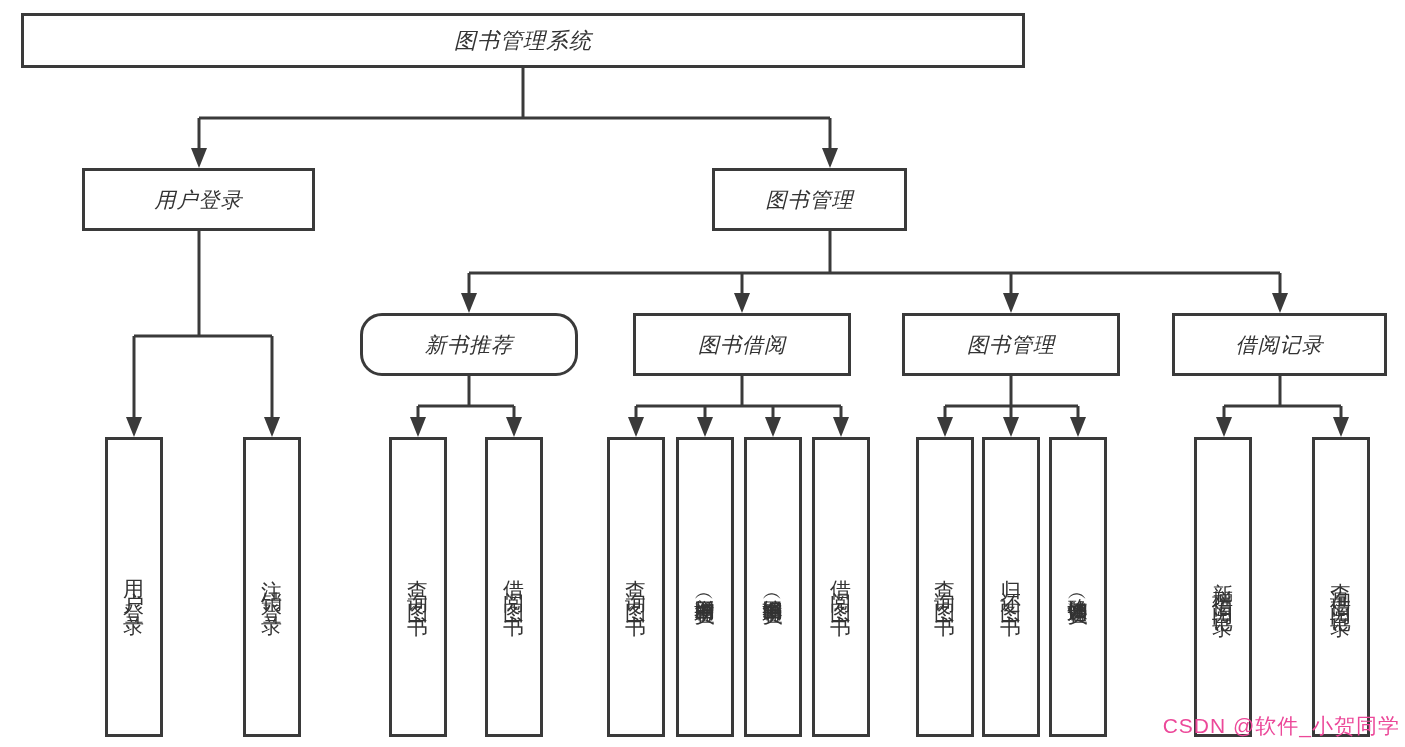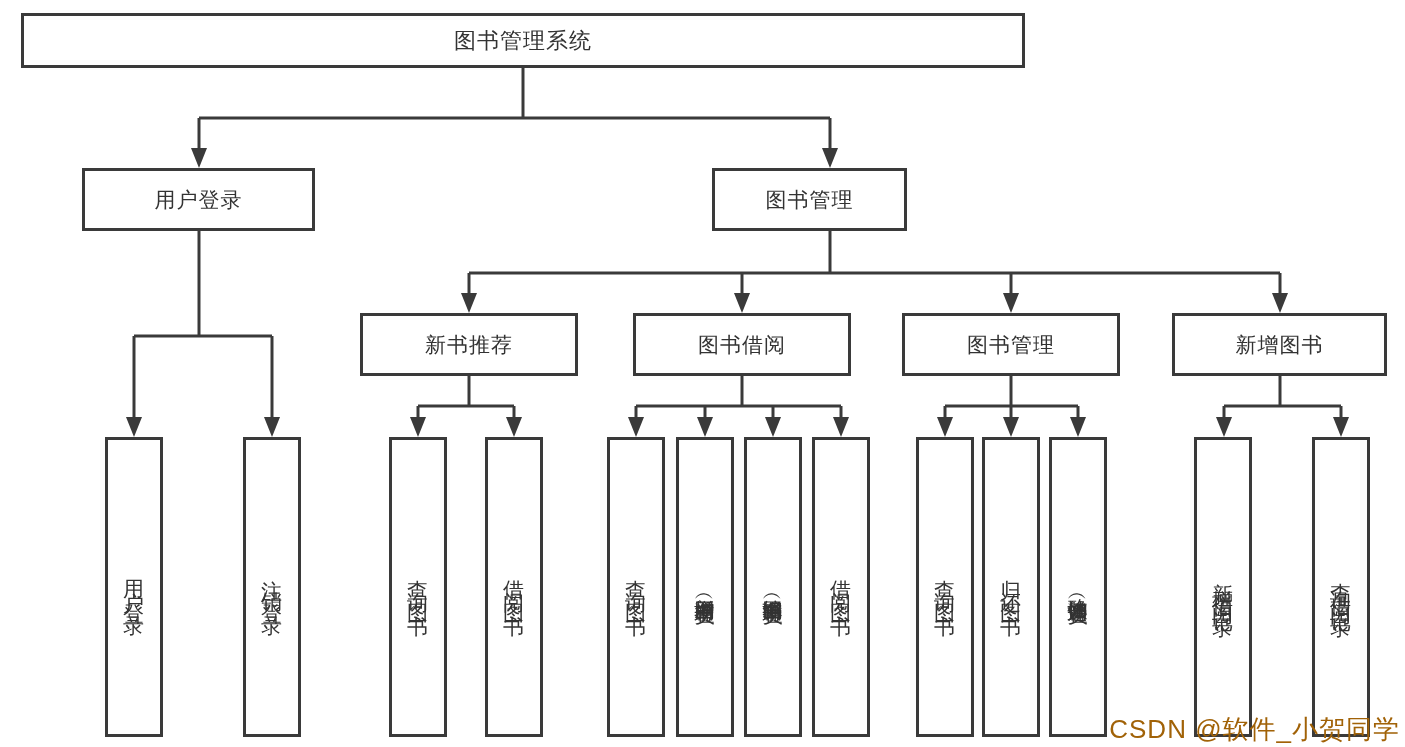--- a/index.html
+++ b/index.html
@@ -13,45 +13,45 @@
   svg.wires{position:absolute;left:0;top:0;width:1405px;height:747px;}
   .node{
     position:absolute;
     box-sizing:border-box;
     border:3px solid #3a3a3a;
     background:#ffffff;
     display:flex;align-items:center;justify-content:center;
     color:#333333;
     text-align:center;
   }
-  .h-node{font-size:21px;letter-spacing:1px;}
+  .h-node{font-size:21px;letter-spacing:1px;font-style:italic;}
   .root{left:21px;top:13px;width:1004px;height:55px;font-size:22px;}
   .l2a{left:82px;top:168px;width:233px;height:63px;}
   .l2b{left:712px;top:168px;width:195px;height:63px;}
   .l3{top:313px;height:63px;width:218px;}
-  .l3a{left:360px;}
+  .l3a{left:360px;border-radius:22px;}
   .l3b{left:633px;}
   .l3c{left:902px;}
   .l3d{left:1172px;width:215px;}
   .leaf{top:437px;height:300px;width:58px;}
   .leaf span{
     writing-mode:vertical-rl;
     text-orientation:mixed;
     font-size:21px;
     letter-spacing:12px;
     line-height:1;
     color:#333333;
   }
   .leaf.med span{letter-spacing:7px;}
   .leaf.long span{letter-spacing:1px;font-size:20px;}
   .watermark{
     position:absolute;
     right:5px;top:712px;
-    font-size:26px;
-    color:#a16207;
+    font-size:21px;
+    color:#ec4899;
     letter-spacing:1px;
     white-space:nowrap;
   }
 </style>
 </head>
 <body>
 
 <div class="canvas">
 
   <svg class="wires" viewBox="0 0 1405 747" xmlns="http://www.w3.org/2000/svg">
@@ -124,21 +124,21 @@
   </svg>
 
   <div class="node root h-node">图书管理系统</div>
 
   <div class="node l2a h-node">用户登录</div>
   <div class="node l2b h-node">图书管理</div>
 
   <div class="node l3 l3a h-node">新书推荐</div>
   <div class="node l3 l3b h-node">图书借阅</div>
   <div class="node l3 l3c h-node">图书管理</div>
-  <div class="node l3 l3d h-node">新增图书</div>
+  <div class="node l3 l3d h-node">借阅记录</div>
 
   <div class="node leaf" style="left:105px">
     <span>用户登录</span>
   </div>
   <div class="node leaf" style="left:243px">
     <span>注销登录</span>
   </div>
 
   <div class="node leaf" style="left:389px">
     <span>查询图书</span>

